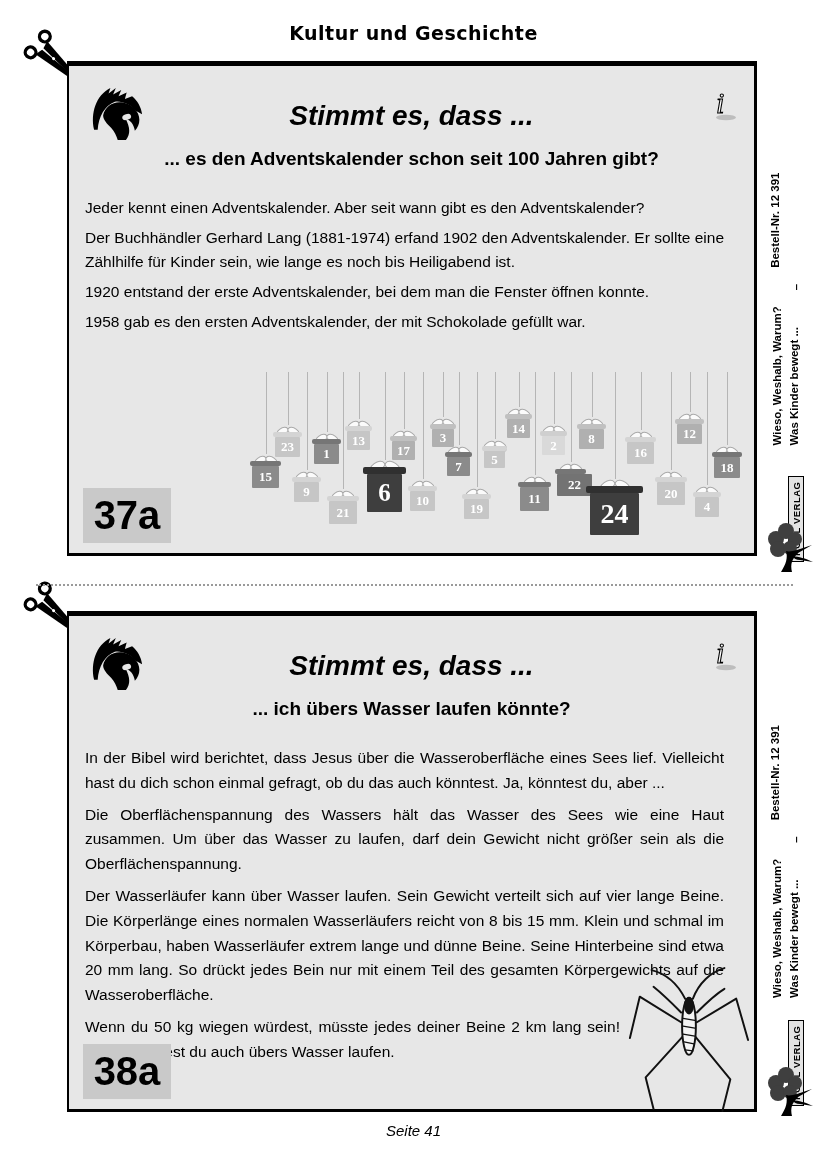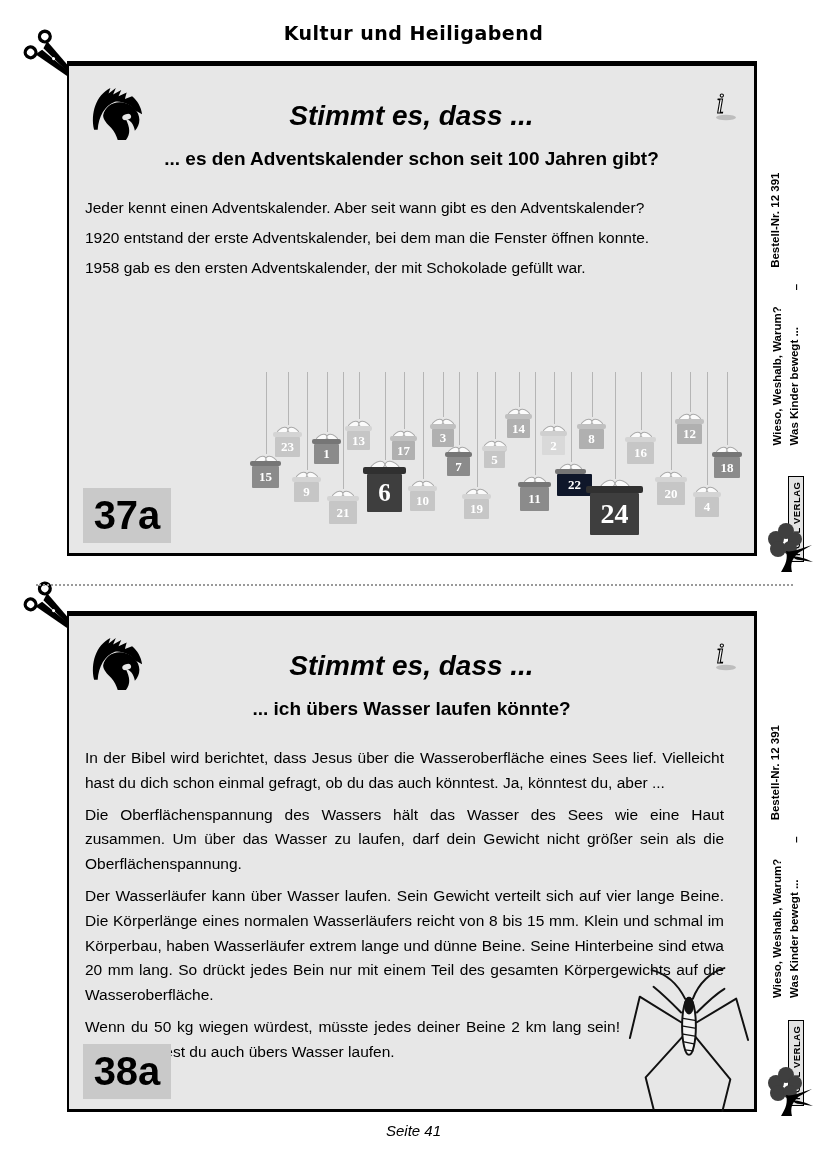--- a/index.html
+++ b/index.html
@@ -53,21 +53,21 @@
   .kohl1{top:486px;}
   .kohl2{top:1030px;}
   .kohl-box{position:absolute;left:24px;top:76px;transform:rotate(-90deg);transform-origin:top left;
         background:#e3e3e3;border:1px solid #000;padding:2px 5px 1px 5px;
         font-size:9.5px;font-weight:bold;letter-spacing:.5px;white-space:nowrap;}
   .kohl-tree{position:absolute;left:0;top:34px;width:54px;height:56px;}
 </style>
 </head>
 <body>
 
-<div class="page-header">Kultur und Heiligabend</div>
+<div class="page-header">Kultur und Geschichte</div>
 
 <div class="scissors scissors1">
   <svg viewBox="0 0 64 40" width="62" height="44">
     <circle cx="8" cy="9" r="5.5" fill="none" stroke="#000" stroke-width="3.5"></circle>
     <circle cx="8" cy="31" r="5.5" fill="none" stroke="#000" stroke-width="3.5"></circle>
     <polygon points="13,11 59,17 61,21 15,19" fill="#000"></polygon>
     <polygon points="13,29 59,23 61,19 15,21" fill="#000"></polygon>
     <circle cx="30" cy="20" r="1.6" fill="#fff"></circle>
   </svg>
 </div>
@@ -94,20 +94,21 @@
   <h2 class="card-title">Stimmt es, dass ...</h2>
   <div class="info-icon">
     <svg viewBox="0 0 24 36" width="28" height="40">
       <ellipse cx="12" cy="32" rx="9" ry="2.5" fill="#bdbdbd"></ellipse>
       <text x="3" y="28" font-size="27" font-style="italic" font-family="Liberation Serif, DejaVu Serif, serif" fill="#fff" stroke="#000" stroke-width="1">i</text>
     </svg>
   </div>
   <div class="card-sub">... es den Adventskalender schon seit 100 Jahren gibt?</div>
   <div class="body">
       <p class="para">Jeder kennt einen Adventskalender. Aber seit wann gibt es den Adventskalender?</p>
+      <p class="para">Der Buchhändler Gerhard Lang (1881-1974) erfand 1902 den Adventskalender. Er sollte eine Zählhilfe für Kinder sein, wie lange es noch bis Heiligabend ist.</p>
       <p class="para">1920 entstand der erste Adventskalender, bei dem man die Fenster öffnen konnte.</p>
       <p class="para">1958 gab es den ersten Adventskalender, der mit Schokolade gefüllt war.</p>
     </div>
   <div class="advent">
       <div class="gift" style="left: 36px; top: 0px; width: 25px; height: 85px;">
         <div class="gift-string" style="left: 12.5px; height: 53px;"></div>
         <div class="gift-bow" style="left: 12.5px; top: 59px;">
           <span class="leaf l"></span>
           <span class="leaf r"></span>
         </div>
@@ -285,21 +286,21 @@
         <div class="gift-lid" style="left: -2px; top: 110px; width: 33px; height: 5px; background: rgb(118, 118, 118);"></div>
         <div class="gift-body" style="top: 115px; width: 29px; height: 24px; line-height: 24px; background: rgb(139, 139, 139); font-size: 13px;">11</div>
       </div>
       <div class="gift" style="left: 318px; top: 0px; width: 27px; height: 124px;">
         <div class="gift-string" style="left: 13.5px; height: 90px;"></div>
         <div class="gift-bow" style="left: 13.5px; top: 96px;">
           <span class="leaf l"></span>
           <span class="leaf r"></span>
         </div>
         <div class="gift-lid" style="left: -2px; top: 97px; width: 31px; height: 5px; background: rgb(118, 118, 118);"></div>
-        <div class="gift-body" style="top: 102px; width: 35px; height: 22px; line-height: 22px; background: #0f172a; font-size: 13px;">22</div>
+        <div class="gift-body" style="top: 102px; width: 35px; height: 22px; line-height: 22px; background: #737373; font-size: 13px;">22</div>
       </div>
       <div class="gift big" style="left: 351px; top: 0px; width: 49px; height: 163px;">
         <div class="gift-string" style="left: 24.5px; height: 107px;"></div>
         <div class="gift-bow" style="left: 24.5px; top: 113px;">
           <span class="leaf l"></span>
           <span class="leaf r"></span>
         </div>
         <div class="gift-lid" style="left: -4px; top: 114px; width: 57px; height: 7px; background: rgb(48, 48, 48);"></div>
         <div class="gift-body" style="top: 121px; width: 49px; height: 42px; line-height: 42px; background: rgb(62, 62, 62); font-size: 28px;">24</div>
       </div>

